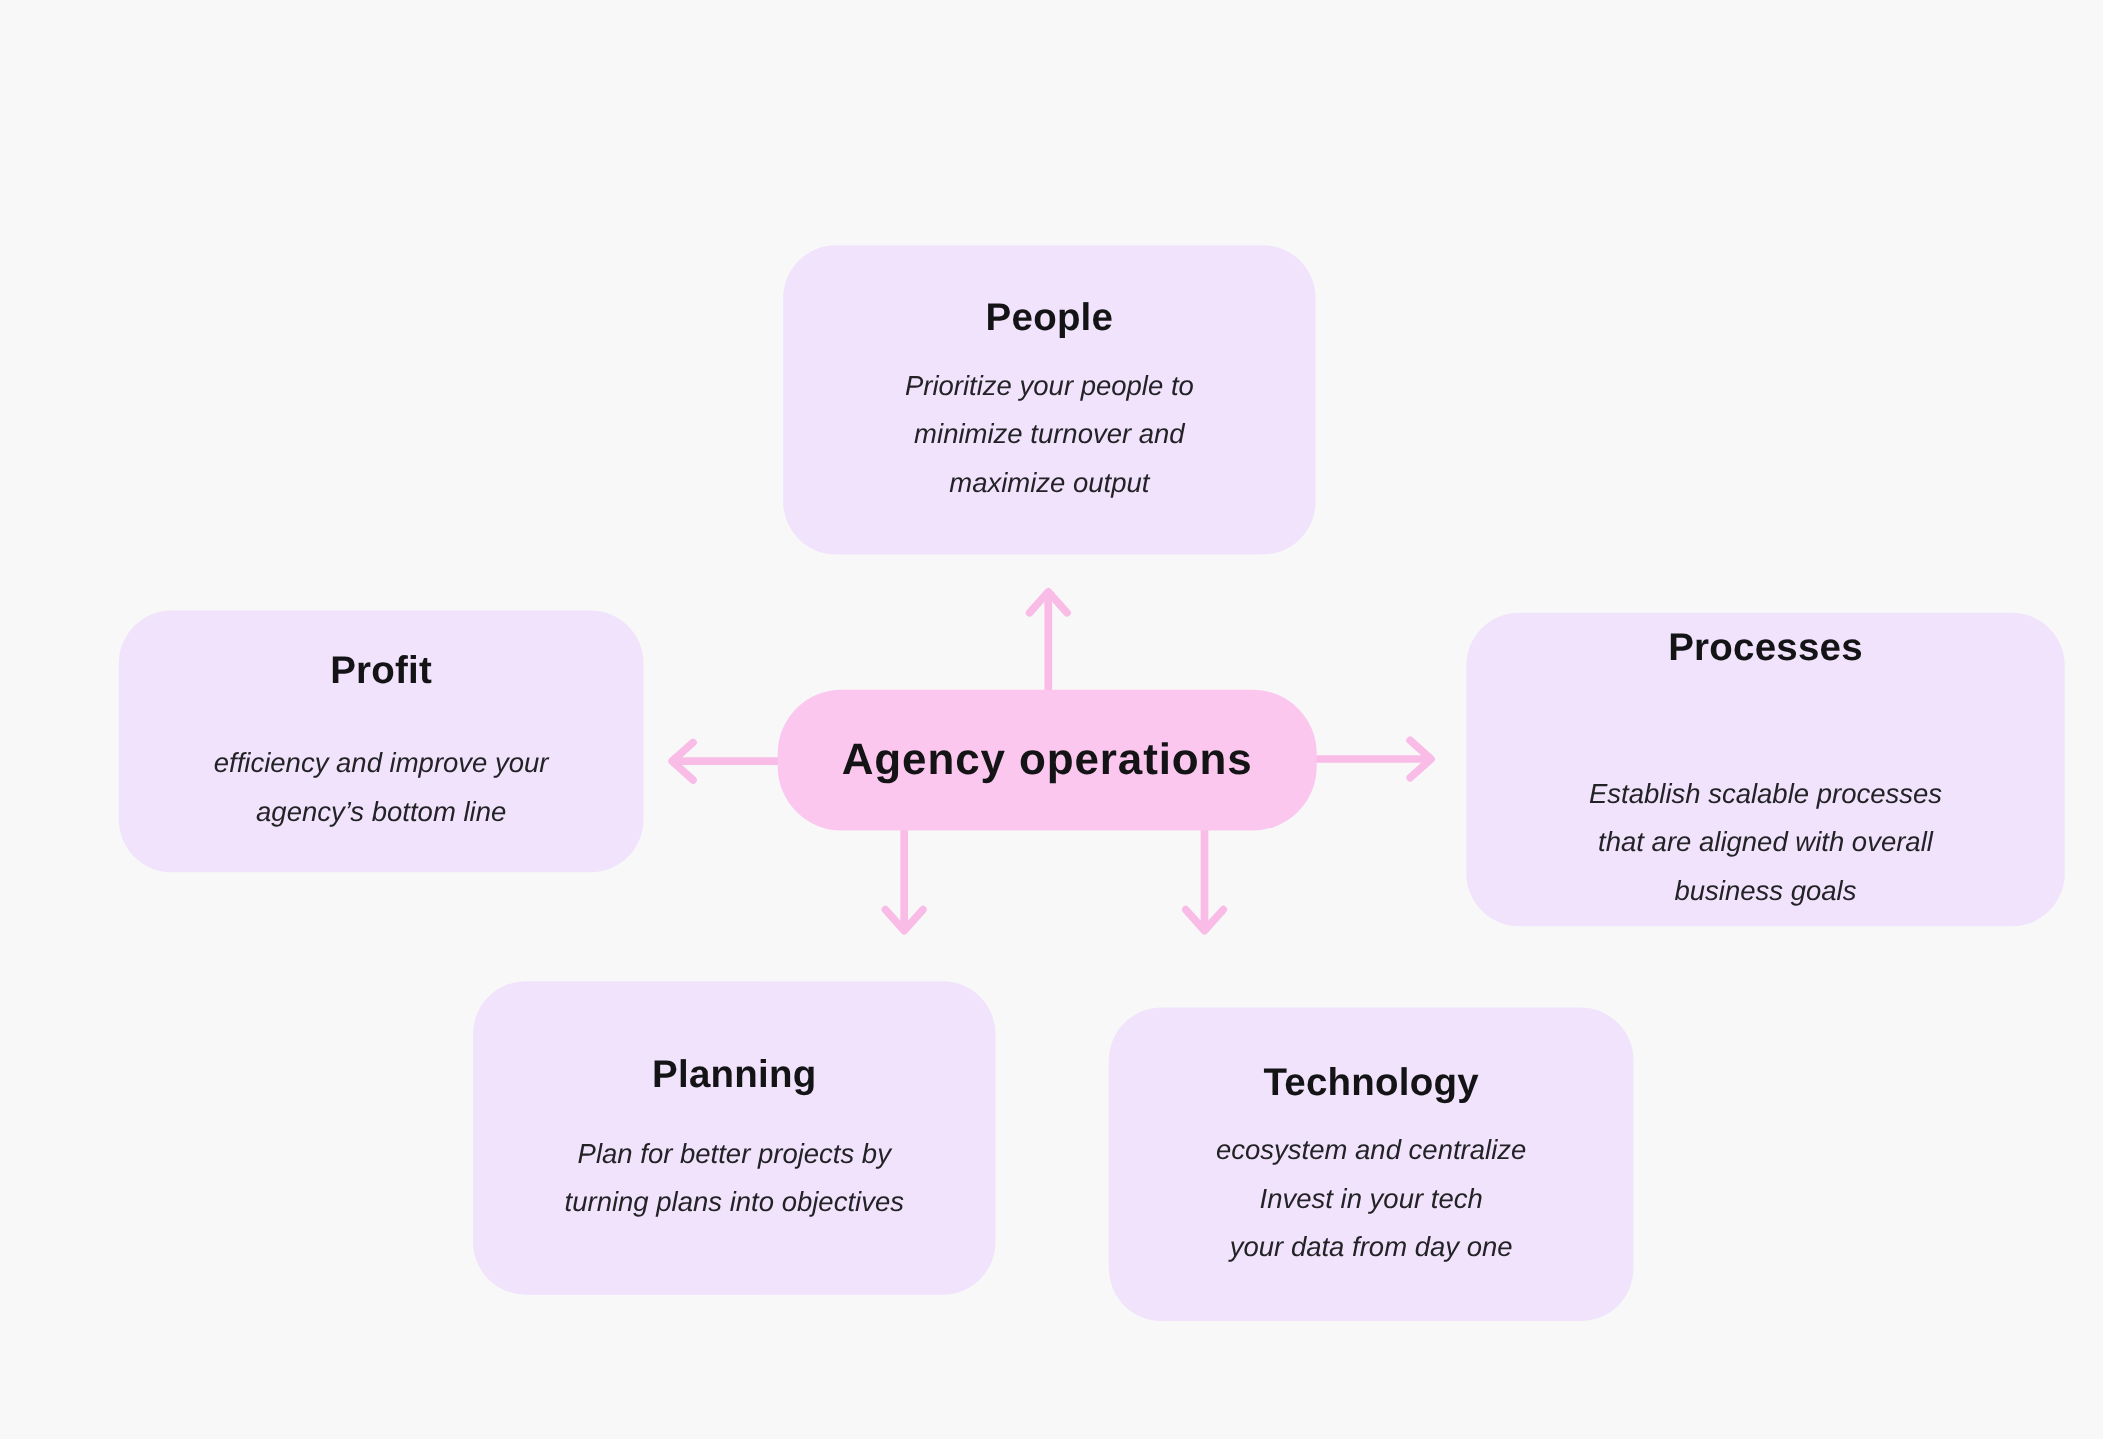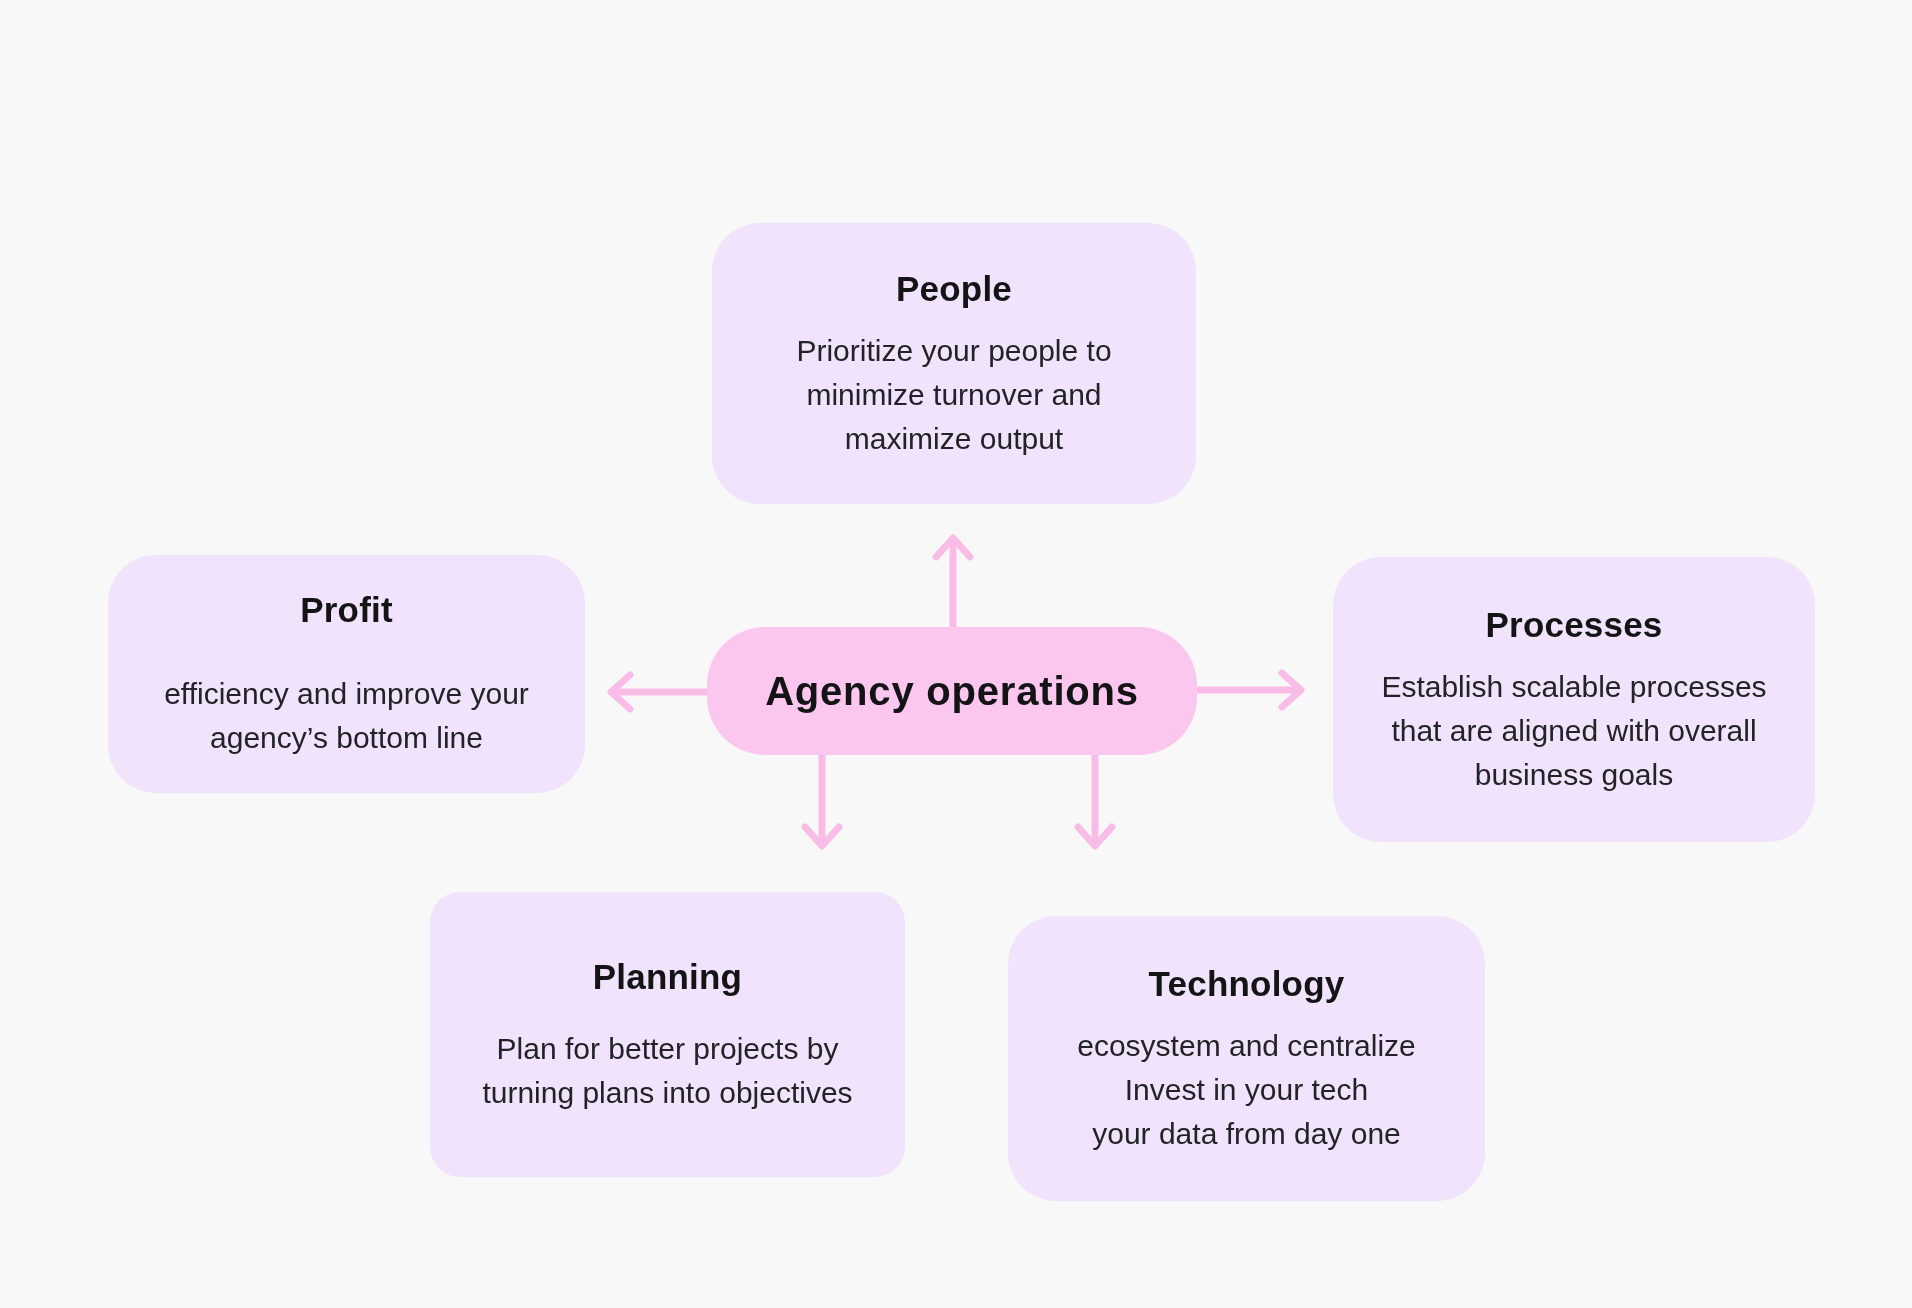--- a/index.html
+++ b/index.html
@@ -26,32 +26,33 @@
     background: var(--node-bg, #f0e3fb);
     border-radius: 48px;
     display: flex;
     flex-direction: column;
     align-items: center;
     justify-content: center;
     gap: 18px;
     text-align: center;
     padding: 10px 8px;
   }
-  .node.gap-wide { gap: 28px; border-radius: 30px; }
+  .node.gap-wide { gap: 28px; }
   .node-title {
     font-size: 35px;
     font-weight: 700;
     color: var(--heading, #141416);
     line-height: 44px;
     letter-spacing: 0.2px;
   }
   .node-body {
-    font-size: 30px;
+    font-size: 25px;
     font-weight: 400;
     color: var(--body, #232327);
+    font-style: italic;
   }
   .node-body .line {
     display: block;
     line-height: 44px;
   }
   .center-node {
     position: absolute;
     left: 707px; top: 627px;
     width: 490px; height: 128px;
     background: var(--center-bg, #fbc7ee);
@@ -62,21 +63,21 @@
   }
   .center-label {
     font-size: 40px;
     font-weight: 700;
     letter-spacing: 0.8px;
     color: var(--heading, #141416);
   }
   
   #node-people     { left: 712px;  top: 223px; width: 484px; height: 281px; }
   #node-profit     { left: 108px;  top: 555px; width: 477px; height: 238px; gap: 40px; }
-  #node-processes  { left: 1333px; top: 557px; width: 482px; height: 285px; }
+  #node-processes  { left: 1333px; top: 557px; width: 544px; height: 285px; justify-content: space-between; }
   #node-planning   { left: 430px;  top: 892px; width: 475px; height: 285px; }
   #node-technology { left: 1008px; top: 892px; width: 477px; height: 285px; margin-top: 24px; }
 </style>
 </head>
 <body>
 
 <div class="canvas">
 
   <svg class="arrows" viewBox="0 0 1912 1308" xmlns="http://www.w3.org/2000/svg">
     <g fill="none" stroke="#f9bce7" stroke-width="7" stroke-linecap="round" stroke-linejoin="round">

